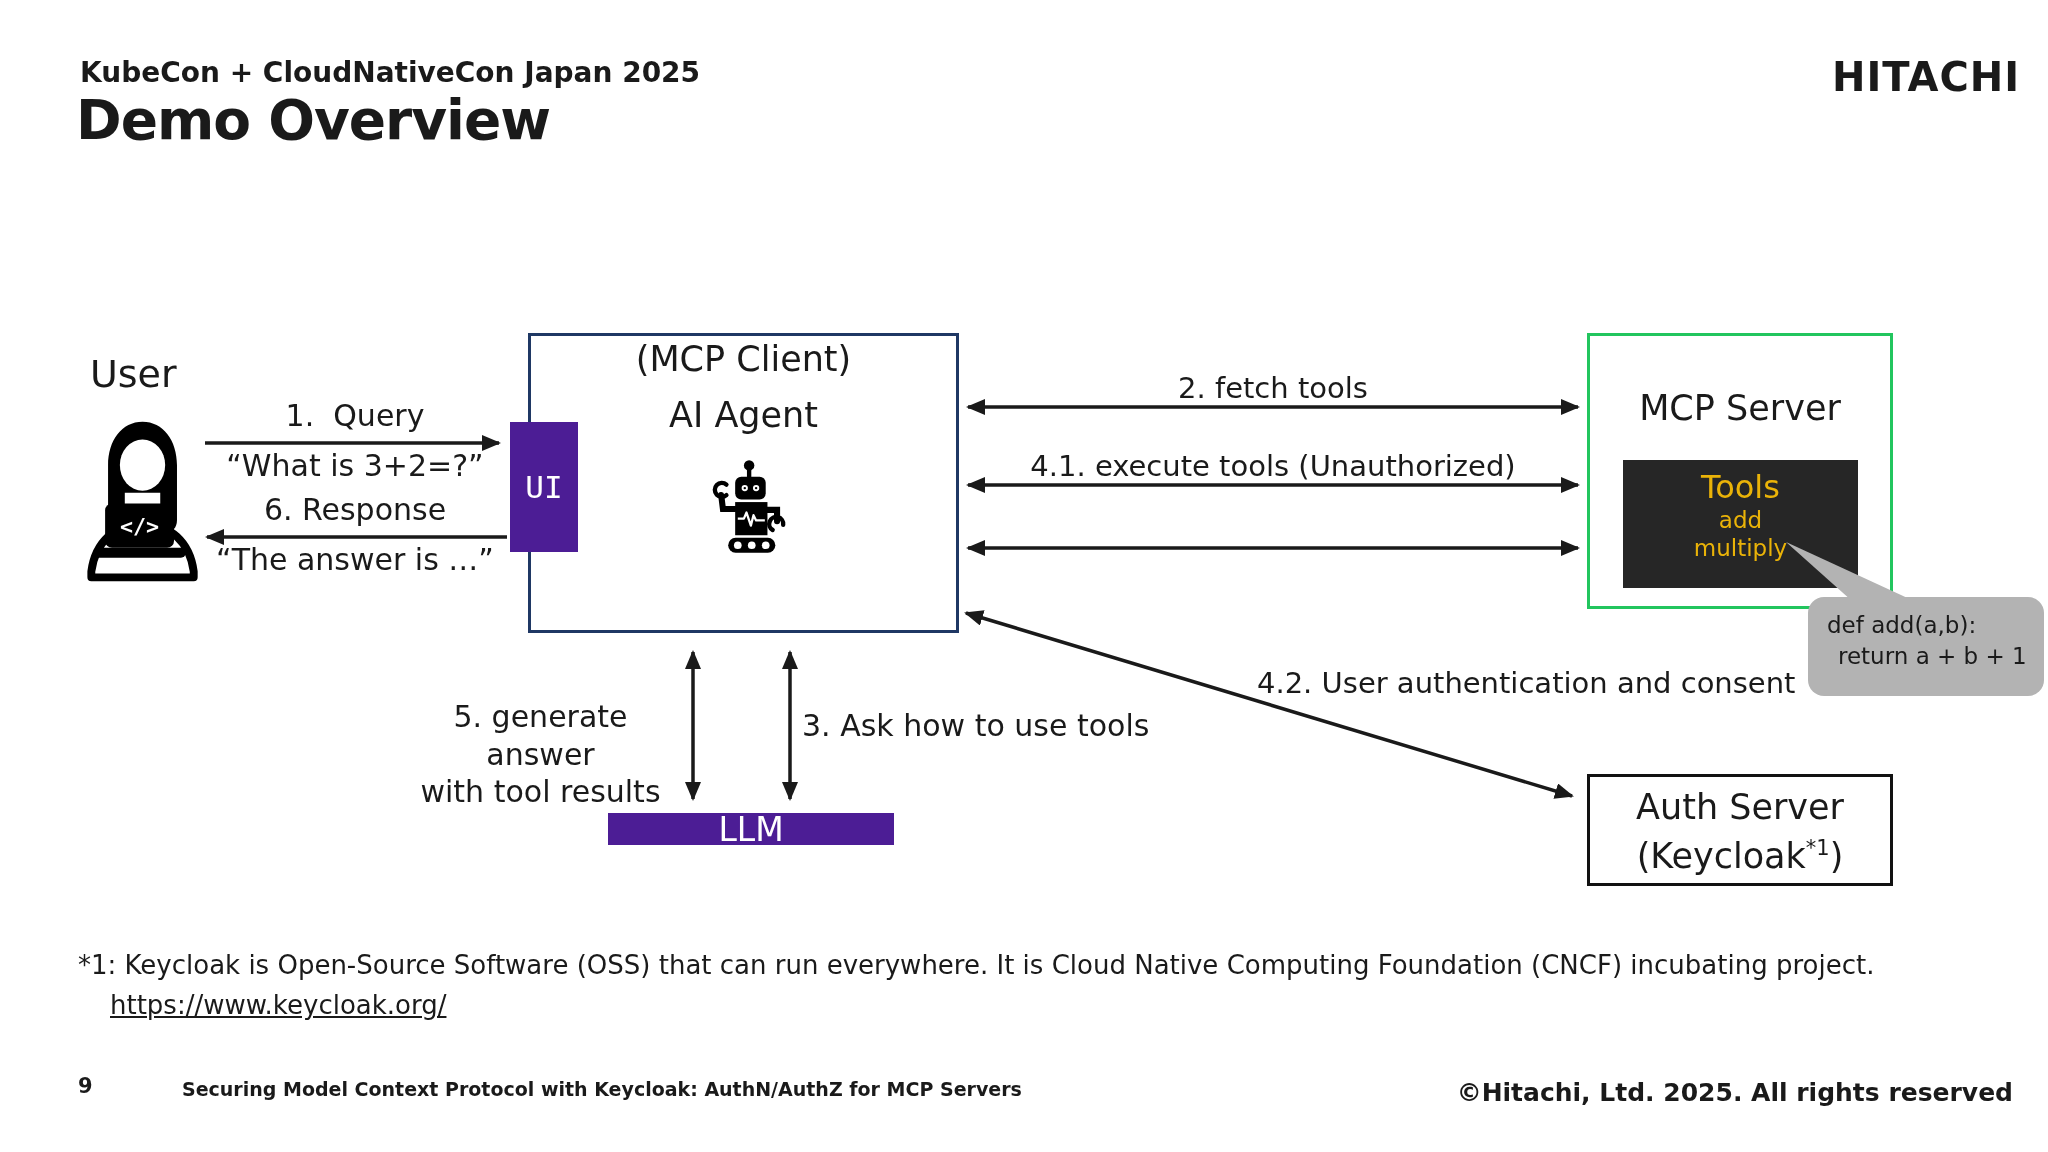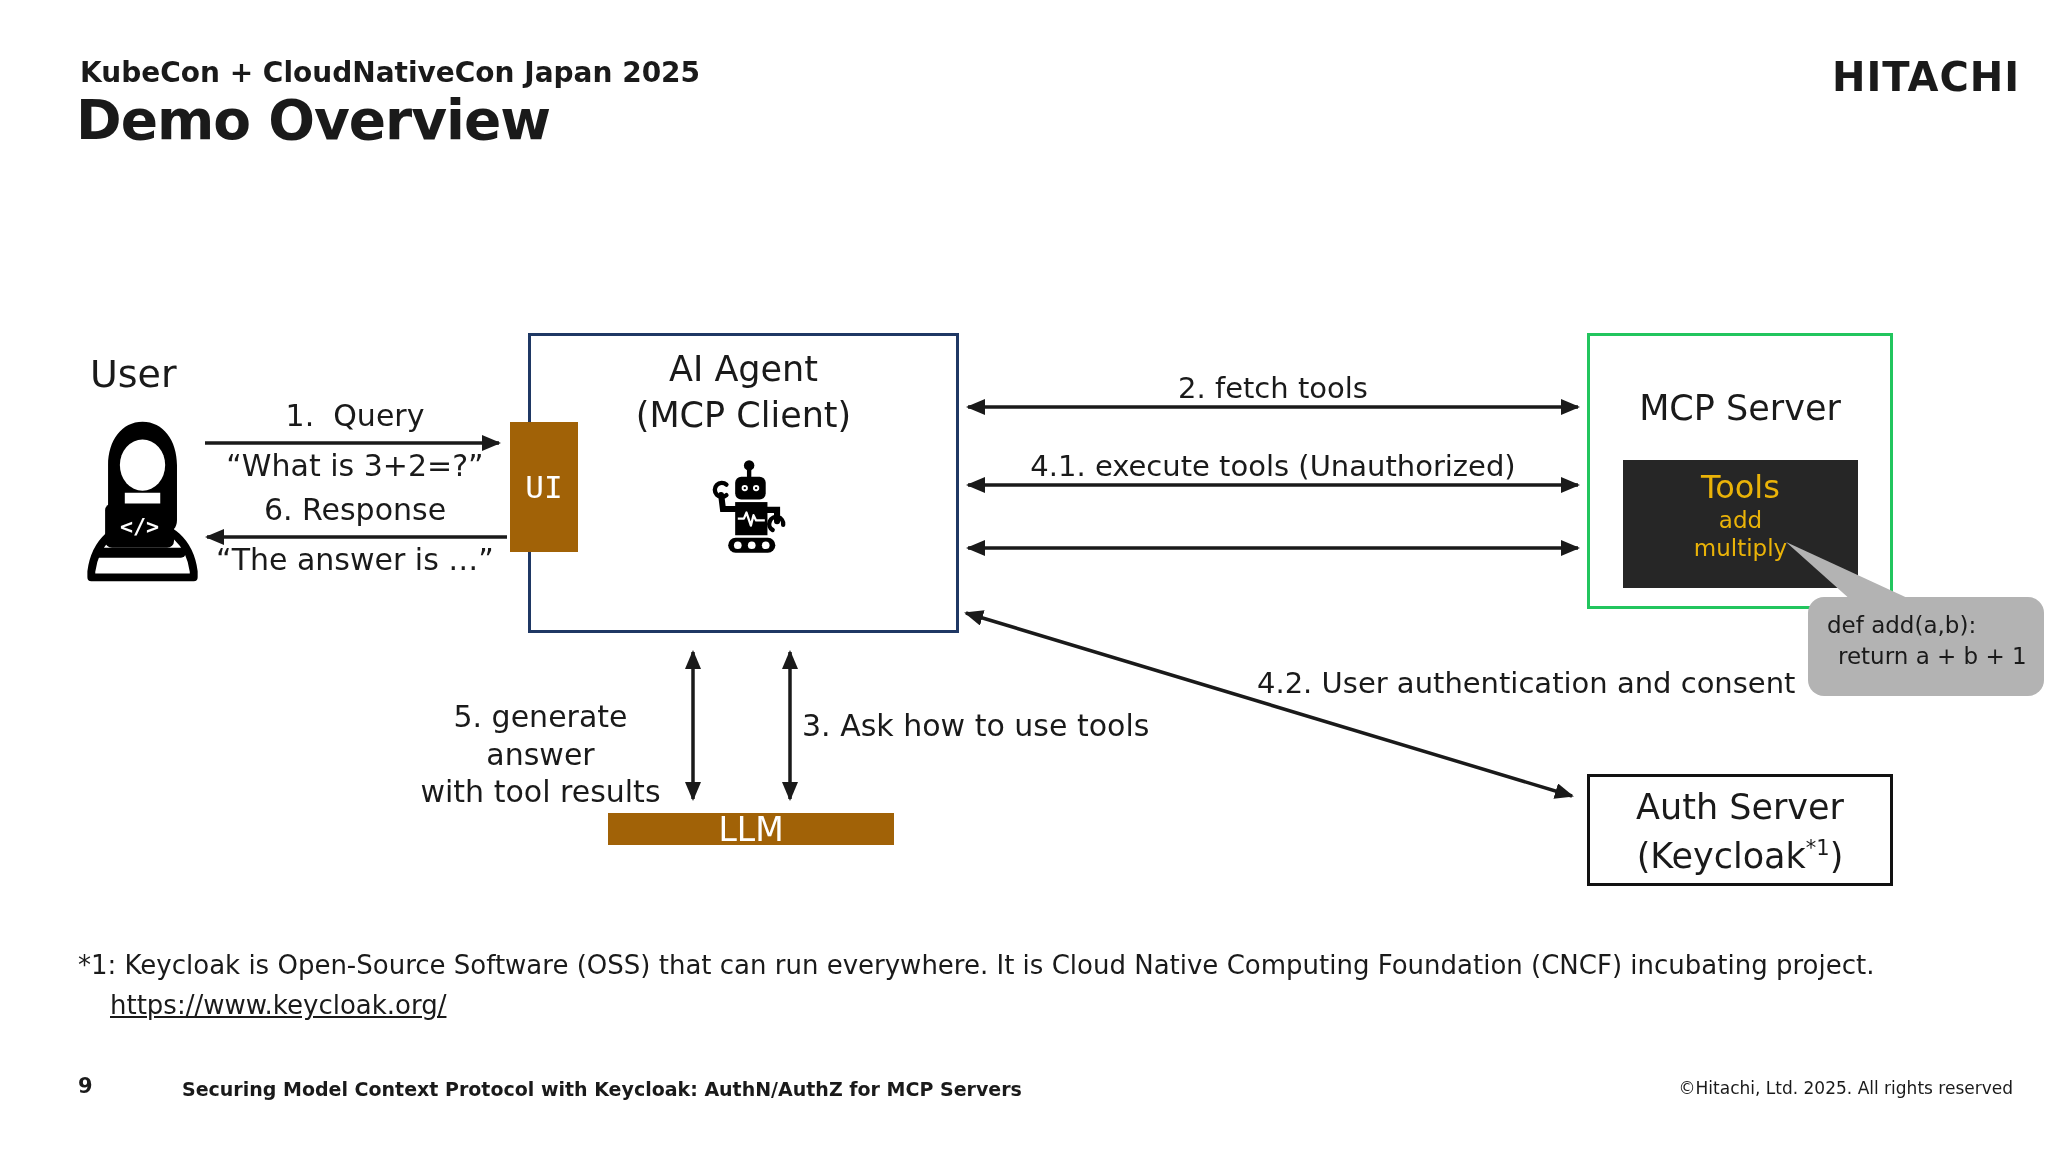--- a/index.html
+++ b/index.html
@@ -10,42 +10,42 @@
   .abs{position:absolute;}
   .eyebrow{left:80px;top:56px;font-size:28px;font-weight:700;}
   .title{left:76px;top:88px;font-size:55px;font-weight:700;letter-spacing:-1px;}
   .logo{left:1832px;top:54px;font-size:40px;font-weight:800;letter-spacing:1px;}
   .user-label{left:90px;top:352px;font-size:38px;}
   .lbl{font-size:30px;text-align:center;}
   .lbl.pre{white-space:pre;}
   .box{box-sizing:border-box;background:#fff;}
   .agent-box{left:528px;top:333px;width:431px;height:300px;border:3px solid #1f3864;text-align:center;}
   .agent-title{margin-top:10px;font-size:35px;line-height:1.32;}
-  .darkbox{background:#a16207;color:#fff;display:flex;align-items:center;justify-content:center;}
+  .darkbox{background:#4c1d95;color:#fff;display:flex;align-items:center;justify-content:center;}
   .ui-box{left:510px;top:422px;width:68px;height:130px;font-size:31px;z-index:3;
           font-family:"DejaVu Sans Mono","Liberation Mono",monospace;}
   .mcp-box{left:1587px;top:333px;width:306px;height:276px;border:3px solid #22c55e;text-align:center;}
   .mcp-title{margin-top:52px;font-size:35px;}
   .tools-box{position:absolute;left:33px;top:124px;width:235px;height:128px;background:#262626;color:#eab308;}
   .tools-title{margin-top:8px;font-size:32px;}
   .tools-item{font-size:23px;line-height:1.22;}
   .auth-box{left:1587px;top:774px;width:306px;height:112px;border:3px solid #111;text-align:center;}
   .auth-line{font-size:35px;line-height:1.4;}
   .auth-line:first-child{margin-top:6px;}
   .auth-line sup{font-size:21px;}
   .llm-box{left:608px;top:813px;width:286px;height:32px;font-size:33px;z-index:3;}
   .bubble{left:1808px;top:597px;width:236px;height:99px;background:#b3b3b3;border-radius:16px;
           z-index:5;color:#1a1a1a;font-size:23px;line-height:1.35;padding:13px 0 0 19px;box-sizing:border-box;}
   .bubble .l2{padding-left:11px;}
   .overlay{position:absolute;left:0;top:0;z-index:4;pointer-events:none;}
   .footnote{left:78px;top:950px;font-size:26px;}
   .footnote-link{left:110px;top:990px;font-size:26px;color:#1a1a1a;text-decoration:underline;pointer-events:auto;}
   .pageno{left:78px;top:1074px;font-size:21px;font-weight:700;}
   .foot-title{left:182px;top:1078px;font-size:19px;font-weight:700;}
-  .foot-copy{right:62px;top:1078px;font-size:17px;font-weight:400;}
+  .foot-copy{right:62px;top:1078px;font-size:25px;font-weight:700;}
   svg{display:block;}
 </style>
 </head>
 <body>
 
 <div class="slide">
 
   <div class="abs eyebrow">KubeCon + CloudNativeCon Japan 2025</div>
   <div class="abs title">Demo Overview</div>
   <div class="abs logo">HITACHI</div>
@@ -56,22 +56,22 @@
       <path d="M56 14 C35 14 21 33 21 58 L21 114 C21 126 33 130 38 122 L38 86 L74 86 L74 122 C79 130 91 126 91 114 L91 58 C91 33 77 14 56 14 Z" fill="#000"></path>
       <ellipse cx="56" cy="58" rx="23" ry="26" fill="#fff"></ellipse>
       <path d="M4 166 C8 136 28 118 56 118 C84 118 104 136 108 166 L108 172 L4 172 Z" fill="#fff" stroke="#000" stroke-width="8" stroke-linejoin="round"></path>
       <rect x="18" y="97" width="70" height="45" rx="7" fill="#000"></rect>
       <text x="53" y="128" font-size="22" font-weight="bold" fill="#fff" text-anchor="middle" font-family="DejaVu Sans Mono, monospace">&lt;/&gt;</text>
       <rect x="6" y="142" width="94" height="10" rx="5" fill="#000"></rect>
     </svg>
   </div>
 
   <div class="abs box agent-box">
+    <div class="agent-title" style="margin-top:0;">(MCP Client)</div>
     <div class="agent-title">AI Agent</div>
-    <div class="agent-title" style="margin-top:0;">(MCP Client)</div>
   </div>
   <div class="abs" style="left:702px;top:448px;">
     <svg width="96" height="116" viewBox="0 0 110 125">
       <circle cx="54" cy="16" r="6" fill="#000"></circle>
       <rect x="51.5" y="20" width="5" height="10" fill="#000"></rect>
       <rect x="38" y="29" width="35" height="26" rx="7" fill="#000"></rect>
       <circle cx="49" cy="42" r="3.6" fill="#fff"></circle>
         <circle cx="62" cy="42" r="3.6" fill="#fff"></circle>
       <circle cx="49" cy="42" r="1.4" fill="#000"></circle>
         <circle cx="62" cy="42" r="1.4" fill="#000"></circle>

